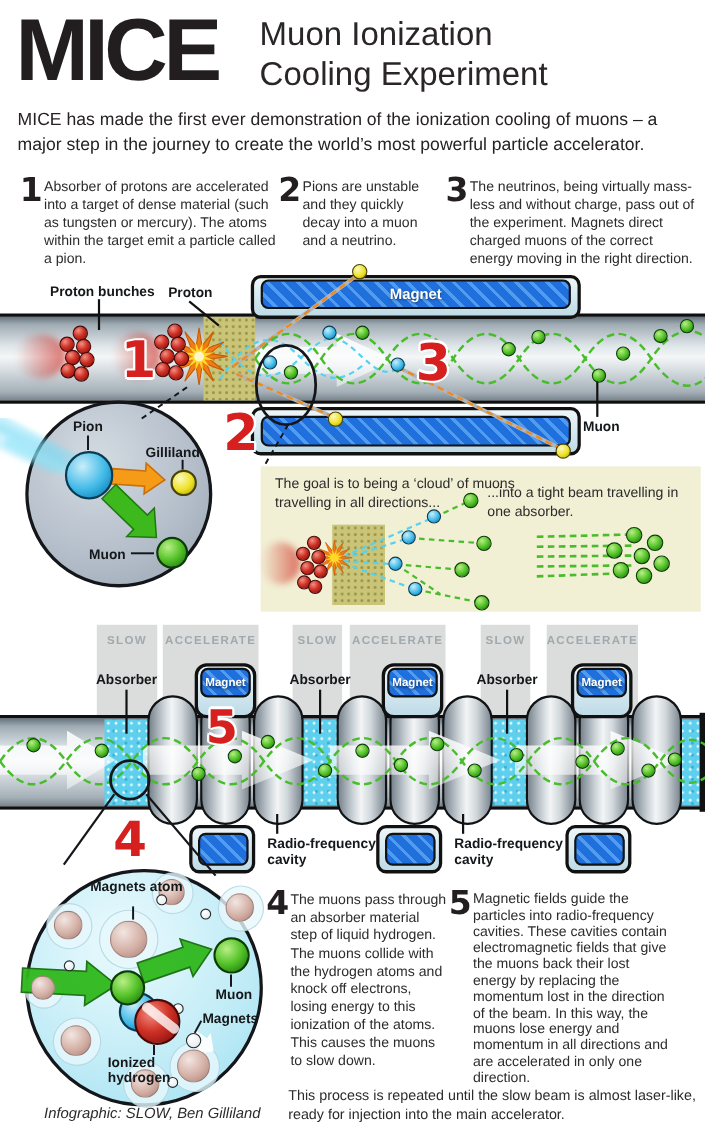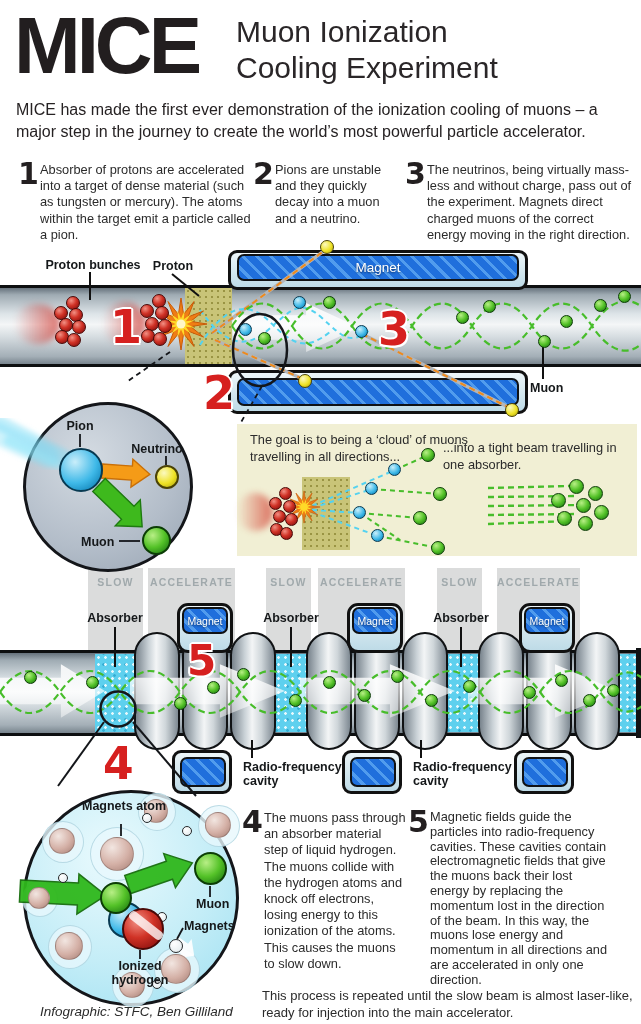--- a/index.html
+++ b/index.html
@@ -15,21 +15,21 @@
   .lbl{font-size:12.5px;font-weight:bold;color:#15181a;line-height:14px;z-index:6;}
   .bignum{font-family:"DejaVu Sans",sans-serif;font-weight:bold;color:#d6201f;z-index:6;
     text-shadow:-2px 0 #fff,2px 0 #fff,0 -2px #fff,0 2px #fff,-1.5px -1.5px #fff,1.5px 1.5px #fff,-1.5px 1.5px #fff,1.5px -1.5px #fff;}
   
   .banner{background:#dbdcdc;color:#a0a9ac;font-weight:bold;font-size:10.5px;letter-spacing:1.2px;
           text-align:center;padding-top:8px;box-sizing:border-box;z-index:1;}
   .pipe{background:linear-gradient(180deg,#66727c 0,#9fabb3 9%,#dde4e8 34%,#f4f6f7 48%,#d6dde1 64%,#a4afb7 90%,#78848d 100%);
         border-top:3.5px solid #0d0f10;border-bottom:3.5px solid #0d0f10;box-sizing:border-box;z-index:1;}
   .magnet-frame{background:linear-gradient(180deg,#edf6f9,#bedbe7);border:3px solid #111;border-radius:9px;box-sizing:border-box;z-index:2;}
   .magnet-box{background:repeating-linear-gradient(45deg,rgba(255,255,255,0) 0 7px,rgba(130,200,255,.5) 7px 10px),#1f6fdc;
-        border:2.5px solid #101214;border-radius:7px;color:#fff;font-weight:normal;display:flex;align-items:center;justify-content:center;
+        border:2.5px solid #101214;border-radius:7px;color:#fff;font-weight:bold;display:flex;align-items:center;justify-content:center;
         text-shadow:0 1px 2px rgba(0,0,0,.55);box-sizing:border-box;z-index:2;}
   .target{background-color:#c9c478;background-image:radial-gradient(rgba(115,110,25,.55) 1px,transparent 1.5px);background-size:6px 6px;z-index:2;}
   .absorber{background-color:#5ed0ee;background-image:radial-gradient(rgba(255,255,255,.85) 1px,transparent 1.6px),radial-gradient(rgba(15,140,185,.5) 1px,transparent 1.6px);
         background-size:7px 7px,11px 11px;background-position:0 0,3px 5px;z-index:2;}
   .capsule{background:linear-gradient(90deg,#79848d,#c9d1d6 30%,#f3f5f6 48%,#cfd6da 70%,#7e8992);
         border:2.5px solid #101214;border-radius:23px;box-sizing:border-box;z-index:2;}
   .white-arrow{background:linear-gradient(180deg,rgba(255,255,255,.9),rgba(255,255,255,.45));
         clip-path:polygon(0 27%,58% 27%,58% 4%,100% 50%,58% 96%,58% 73%,0 73%);z-index:3;}
   .goalbox{background:#f1efd4;z-index:1;}
   .goal-text{font-size:12.8px;line-height:16.5px;color:#2b2b2b;z-index:6;}
@@ -112,21 +112,21 @@
   <div class="ball yellow" style="left:298px;top:374px;width:14px;height:14px"></div>
   <div class="ball yellow" style="left:505px;top:403px;width:14px;height:14px"></div>
 
   <div class="abs lbl" style="left:38px;top:258px;width:110px;text-align:center">Proton bunches</div>
   <div class="abs lbl" style="left:145px;top:259px;width:56px;text-align:center">Proton</div>
   <div class="abs lbl" style="left:530px;top:381px;width:50px">Muon</div>
   <div class="abs bignum" style="left:110px;top:300px;font-size:46px">1</div>
   <div class="abs bignum" style="left:203px;top:366px;font-size:46px">2</div>
   <div class="abs bignum" style="left:378px;top:302px;font-size:46px">3</div>
 
-  <div class="abs inset1" style="left:23px;top:402px;width:164px;height:164px">
+  <div class="abs inset1" style="left:23px;top:364px;width:164px;height:164px">
     <svg class="insvg" width="164" height="164" viewBox="0 0 164 164">
       <defs>
           <filter id="bl">
             <feGaussianBlur stdDeviation="2.6"></feGaussianBlur>
           </filter>
         </defs>
       <g filter="url(#bl)">
         <line x1="-30" y1="28" x2="22" y2="52" stroke="rgba(120,220,246,.35)" stroke-width="22" stroke-linecap="round"></line>
         <line x1="-26" y1="18" x2="38" y2="52" stroke="rgba(120,220,246,.45)" stroke-width="15" stroke-linecap="round"></line>
         <line x1="-18" y1="36" x2="32" y2="60" stroke="rgba(140,230,250,.55)" stroke-width="9" stroke-linecap="round"></line>
@@ -138,21 +138,21 @@
         <path d="M0,-9 L40,-9 L40,-18 L60,0 L40,18 L40,9 L0,9 Z" fill="#3eb91d" stroke="#1e7a10" stroke-width="1.4"></path>
       </g>
       <line x1="54" y1="29" x2="54" y2="42" stroke="#14161a" stroke-width="1.8"></line>
       <line x1="140" y1="51" x2="140" y2="60" stroke="#14161a" stroke-width="1.8"></line>
       <line x1="93" y1="136" x2="114" y2="136" stroke="#14161a" stroke-width="1.8"></line>
     </svg>
     <div class="ball blue" style="left:33px;top:43px;width:44px;height:44px;border-width:2px"></div>
     <div class="ball yellow" style="left:129px;top:60px;width:24px;height:24px;border-width:2px"></div>
     <div class="ball green" style="left:116px;top:121px;width:29px;height:29px;border-width:2px"></div>
     <div class="abs lbl" style="left:34px;top:14px;width:40px;text-align:center">Pion</div>
-    <div class="abs lbl" style="left:101px;top:37px;width:60px;text-align:center">Neutrino</div>
+    <div class="abs lbl" style="left:101px;top:37px;width:60px;text-align:center">Gilliland</div>
     <div class="abs lbl" style="left:55px;top:130px;width:36px">Muon</div>
   </div>
 
   <div class="abs goalbox" style="left:237px;top:424px;width:400px;height:132px"></div>
   <div class="abs goal-text" style="left:250px;top:432px;width:232px">The goal is to being a ‘cloud’ of muons travelling in all directions...</div>
   <div class="abs goal-text" style="left:443px;top:440px;width:175px">...into a tight beam travelling in one absorber.</div>
   <div class="abs target" style="left:302px;top:477px;width:48px;height:73px"></div>
   <div class="abs" style="left:267px;top:483px;width:40px;height:60px;z-index:5">
     <div class="trail-red" style="left:-30px;top:10px;width:36px;height:38px"></div>
     <div class="ball red" style="left:12px;top:4px;width:13px;height:13px"></div>
@@ -287,30 +287,30 @@
     </svg>
     <div class="ball blue" style="left:82px;top:109px;width:36px;height:36px;border-width:2px"></div>
     <div class="ball green" style="left:74px;top:89px;width:32px;height:32px;border-width:2px"></div>
     <div class="ball red" style="left:96px;top:115px;width:42px;height:42px;border-width:2px"></div>
     <div class="slash" style="left:100px;top:128px;width:40px;height:9px"></div>
     <div class="ball green" style="left:168px;top:59px;width:33px;height:33px;border-width:2px"></div>
     <div class="ball whiteb" style="left:143px;top:146px;width:14px;height:14px"></div>
     <div class="abs lbl" style="left:55px;top:6px;width:86px;text-align:center">Magnets atom</div>
     <div class="abs lbl" style="left:170px;top:104px;width:45px">Muon</div>
     <div class="abs lbl" style="left:158px;top:126px;width:60px">Magnets</div>
-    <div class="abs lbl" style="left:72px;top:166px;width:84px;text-align:center">Ionized hydrogen</div>
+    <div class="abs lbl" style="left:72px;top:166px;width:84px;">Ionized hydrogen</div>
   </div>
 
   <div class="abs step-num" style="left:242px;top:804px">4</div>
   <div class="abs step-text" style="left:264px;top:810px;width:142px">The muons pass through an absorber material step of liquid hydrogen. The muons collide with the hydrogen atoms and knock off electrons, losing energy to this ionization of the atoms. This causes the muons to slow down.</div>
   <div class="abs step-num" style="left:408px;top:804px">5</div>
   <div class="abs step-text" style="left:430px;top:810px;width:178px;line-height:14.8px">Magnetic fields guide the particles into radio-frequency cavities. These cavities contain electromagnetic fields that give the muons back their lost energy by replacing the momentum lost in the direction of the beam. In this way, the muons lose energy and momentum in all directions and are accelerated in only one direction.</div>
 
   <div class="abs footer-text" style="left:262px;top:988px;width:380px">This process is repeated until the slow beam is almost laser-like, ready for injection into the main accelerator.</div>
-  <div class="abs credit" style="left:40px;top:1004px;width:250px">Infographic: STFC, Ben Gilliland</div>
+  <div class="abs credit" style="left:40px;top:1004px;width:250px">Infographic: SLOW, Ben Gilliland</div>
 
   <svg class="overlay" width="641" height="1024" viewBox="0 0 641 1024">
     <defs>
       <path id="star" d="M26,0 L9.7,2.6 L22.5,13 L7.1,7.1 L13,22.5 L2.6,9.7 L0,26 L-2.6,9.7 L-13,22.5 L-7.1,7.1 L-22.5,13 L-9.7,2.6 L-26,0 L-9.7,-2.6 L-22.5,-13 L-7.1,-7.1 L-13,-22.5 L-2.6,-9.7 L0,-26 L2.6,-9.7 L13,-22.5 L7.1,-7.1 L22.5,-13 L9.7,-2.6 Z"></path>
     </defs>
 
     <line x1="90" y1="272" x2="90" y2="300" stroke="#111" stroke-width="2"></line>
     <line x1="172" y1="274" x2="199" y2="296" stroke="#111" stroke-width="2"></line>
     <line x1="543" y1="343" x2="543" y2="379" stroke="#111" stroke-width="2"></line>
 

